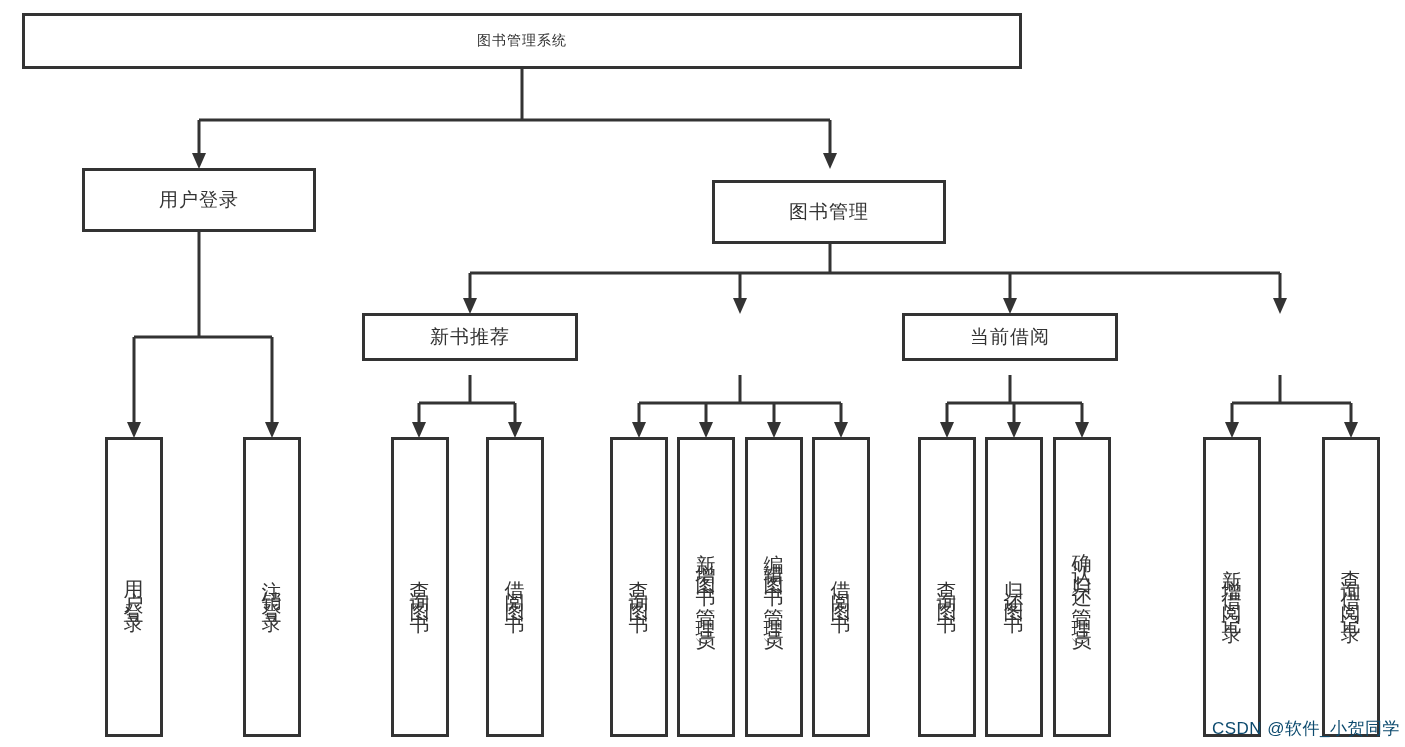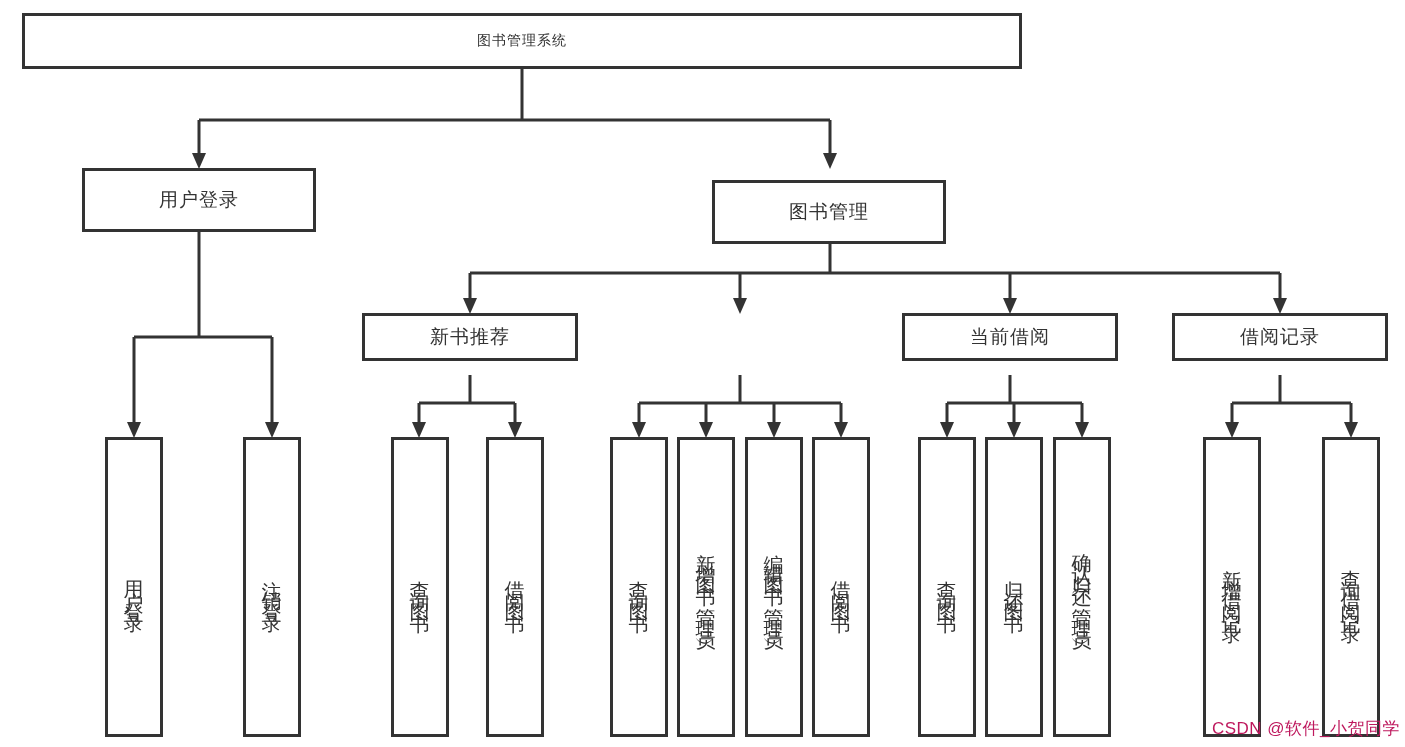--- a/index.html
+++ b/index.html
@@ -49,21 +49,21 @@
     white-space: nowrap;
   }
   .node.l2 { top: 168px; width: 234px; height: 64px; }
   .node.l3 { top: 313px; width: 216px; height: 48px; }
   .watermark {
     position: absolute;
     right: 5px;
     bottom: 7px;
     font-size: 17px;
     letter-spacing: 0.5px;
-    color: #be185d;
+    color: #0c4a6e;
     z-index: 10;
     white-space: nowrap;
   }
 </style>
 </head>
 <body>
 
 <div class="canvas">
 
   <svg class="wires" viewBox="0 0 1405 747" xmlns="http://www.w3.org/2000/svg">
@@ -105,21 +105,20 @@
     </g>
   </svg>
 
   <div class="node root" style="left:22px; top:13px; width:1000px; height:56px;">图书管理系统</div>
 
   <div class="node l2" style="left:82px;">用户登录</div>
   <div class="node l2" style="left:712px;margin-top:12px;">图书管理</div>
 
   <div class="node l3" style="left:362px;">新书推荐</div>
   <div class="node l3" style="left:902px;">当前借阅</div>
-  <div class="node l3" style="left:1172px;">借阅记录</div>
 
   <div class="node leaf" style="left:105px;">用户登录</div>
   <div class="node leaf" style="left:243px;">注销登录</div>
 
   <div class="node leaf" style="left:391px;">查询图书</div>
   <div class="node leaf" style="left:486px;">借阅图书</div>
 
   <div class="node leaf" style="left:610px;">查询图书</div>
   <div class="node leaf" style="left:677px;">新增图书（管理员）</div>
   <div class="node leaf" style="left:745px;">编辑图书（管理员）</div>

